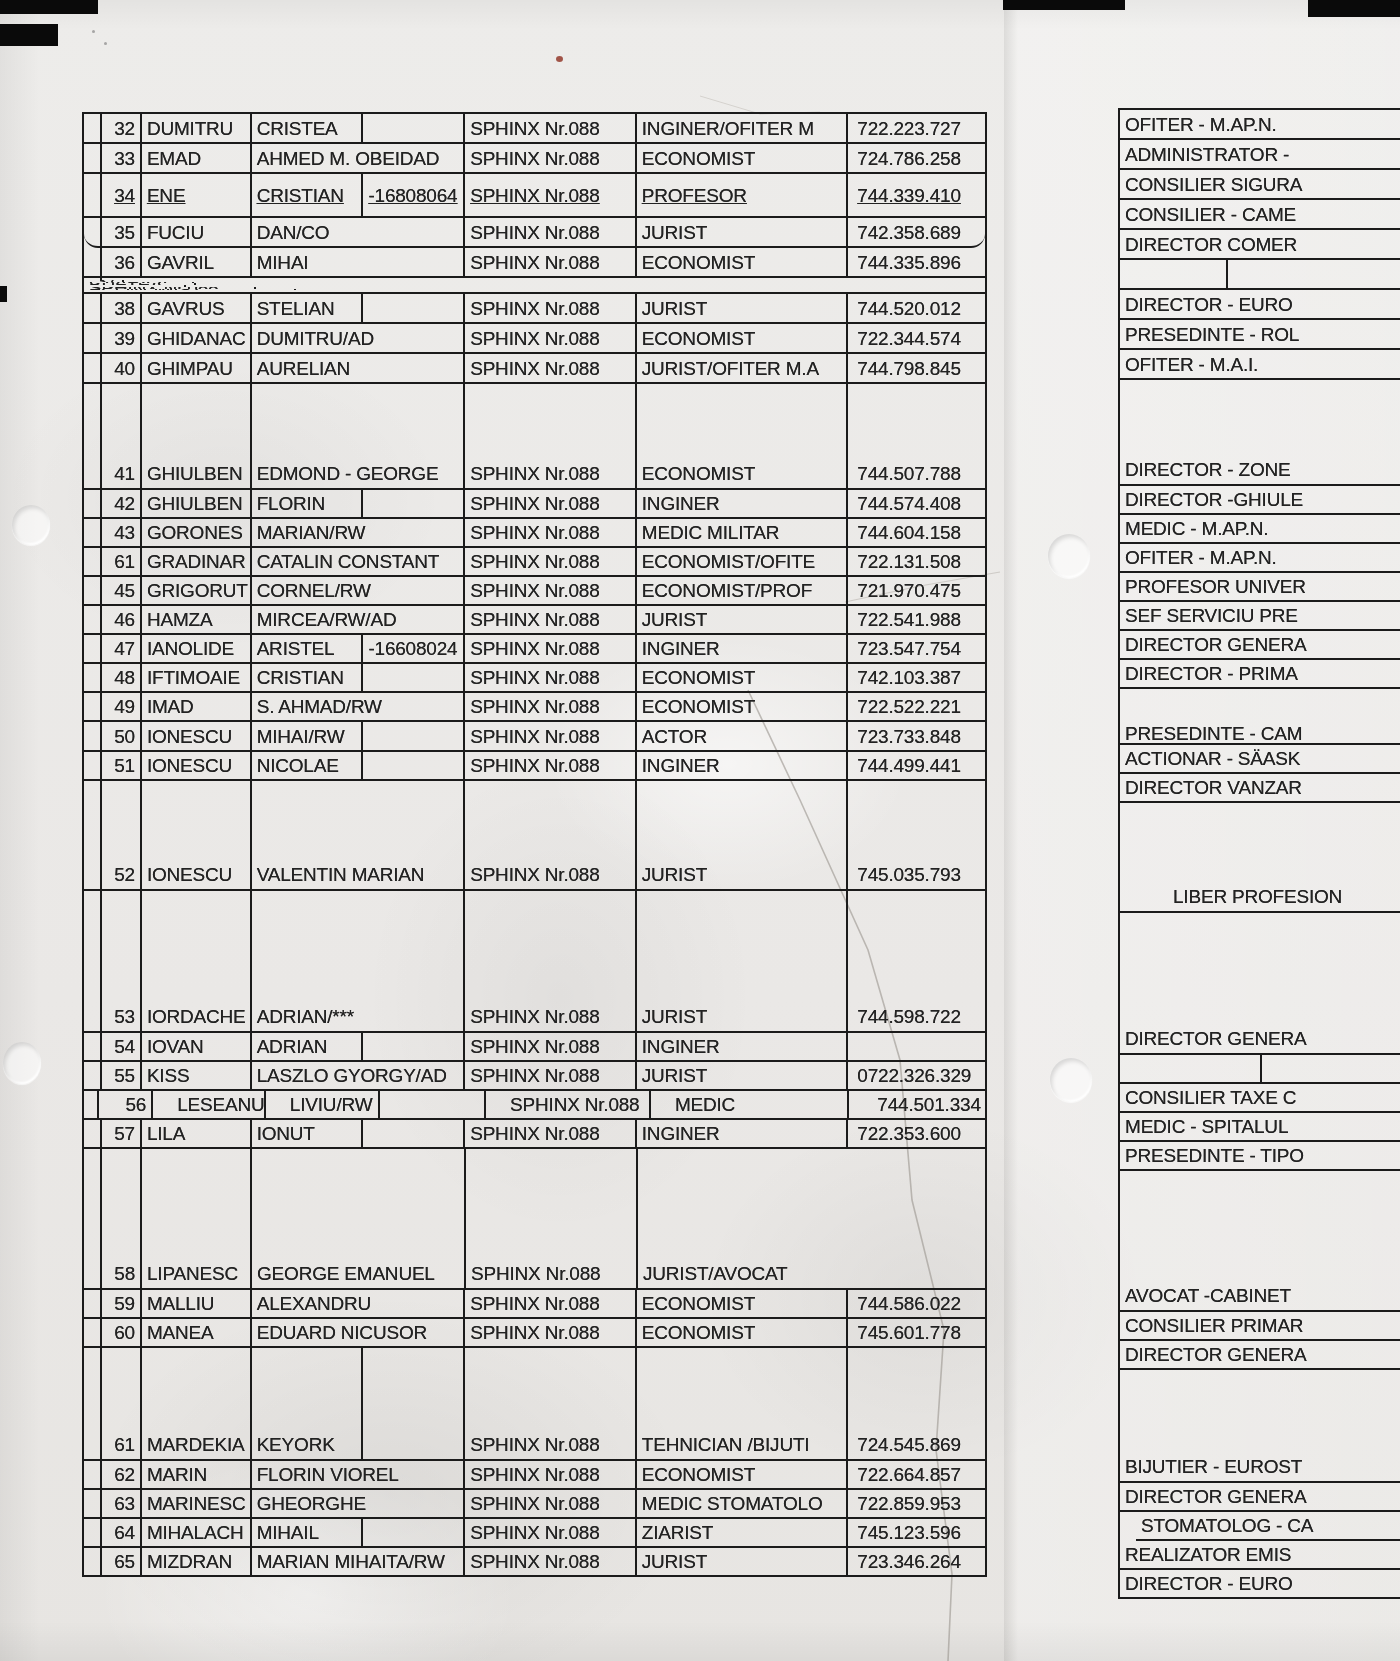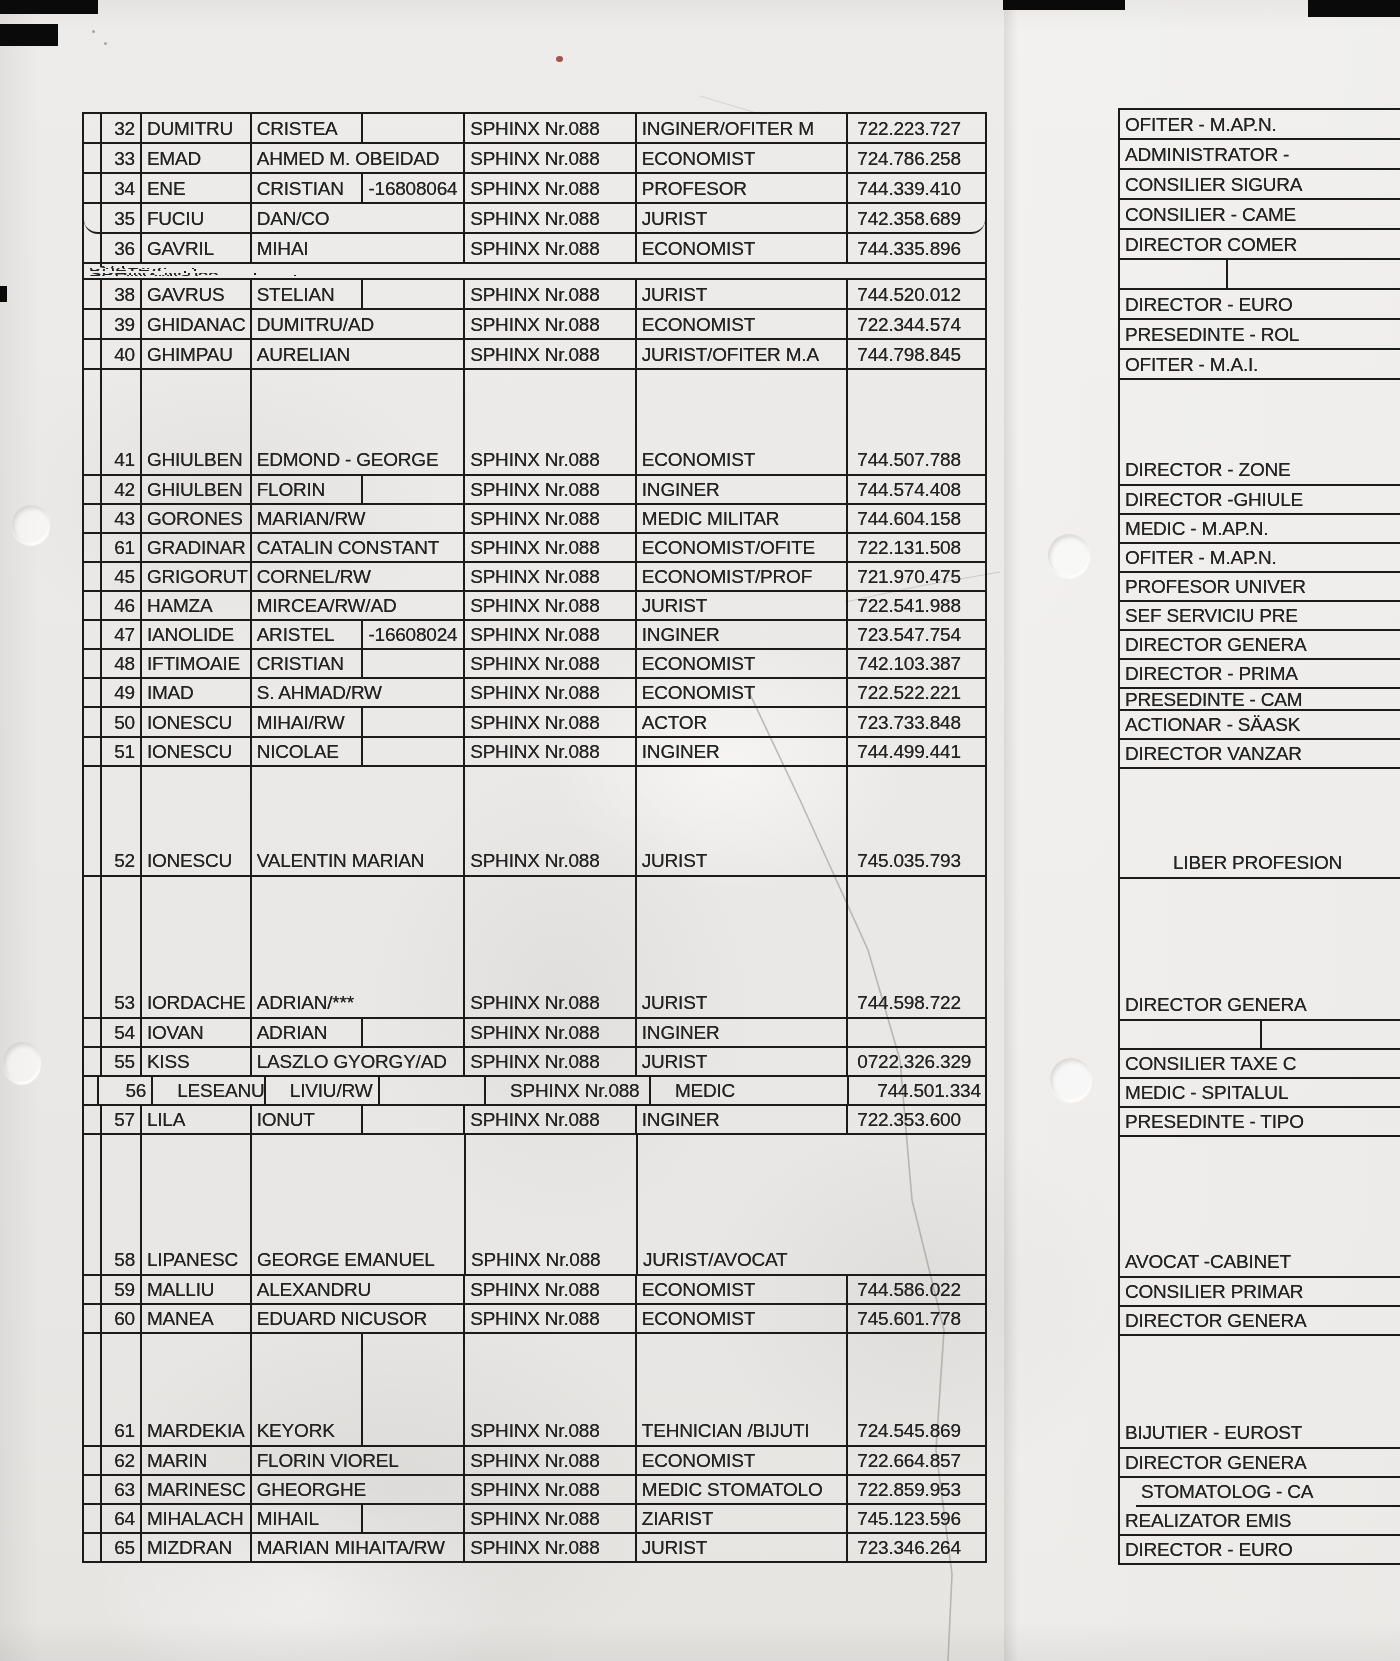--- a/index.html
+++ b/index.html
@@ -122,21 +122,21 @@
       </div>
       <div class="t-row" style="height: 30px;">
         <div class="t-cell c-blank"></div>
         <div class="t-cell c-no">33</div>
         <div class="t-cell c-surname">EMAD</div>
         <div class="t-cell c-given-wide">AHMED M. OBEIDAD</div>
         <div class="t-cell c-sphinx">SPHINX Nr.088</div>
         <div class="t-cell c-prof">ECONOMIST</div>
         <div class="t-cell c-phone">724.786.258</div>
       </div>
-      <div class="t-row" style="height: 30px;">
+      <div class="t-row" style="height: 44px; text-decoration: underline;">
         <div class="t-cell c-blank"></div>
         <div class="t-cell c-no">34</div>
         <div class="t-cell c-surname">ENE</div>
         <div class="t-cell c-given">CRISTIAN</div>
         <div class="t-cell c-code">-16808064</div>
         <div class="t-cell c-sphinx">SPHINX Nr.088</div>
         <div class="t-cell c-prof">PROFESOR</div>
         <div class="t-cell c-phone">744.339.410</div>
       </div>
       <div class="t-row" style="height: 30px; border-radius: 14px;">
@@ -477,21 +477,21 @@
       </div>
       <div class="t-row" style="height: 29px;">
         <div class="t-cell " style="flex: 1 1 0%;">SEF SERVICIU PRE</div>
       </div>
       <div class="t-row" style="height: 29px;">
         <div class="t-cell " style="flex: 1 1 0%;">DIRECTOR GENERA</div>
       </div>
       <div class="t-row" style="height: 29px;">
         <div class="t-cell " style="flex: 1 1 0%;">DIRECTOR - PRIMA</div>
       </div>
-      <div class="t-row" style="height: 22px;">
+      <div class="t-row" style="height: 22px; margin-top: 34px;">
         <div class="t-cell " style="flex: 1 1 0%;">PRESEDINTE - CAM</div>
       </div>
       <div class="t-row" style="height: 29px;">
         <div class="t-cell " style="flex: 1 1 0%;">ACTIONAR - SÄASK</div>
       </div>
       <div class="t-row" style="height: 29px;">
         <div class="t-cell " style="flex: 1 1 0%;">DIRECTOR VANZAR</div>
       </div>
       <div class="t-row tall" style="height: 110px; padding-left: 48px;">
         <div class="t-cell " style="flex: 1 1 0%;">LIBER PROFESION</div>

